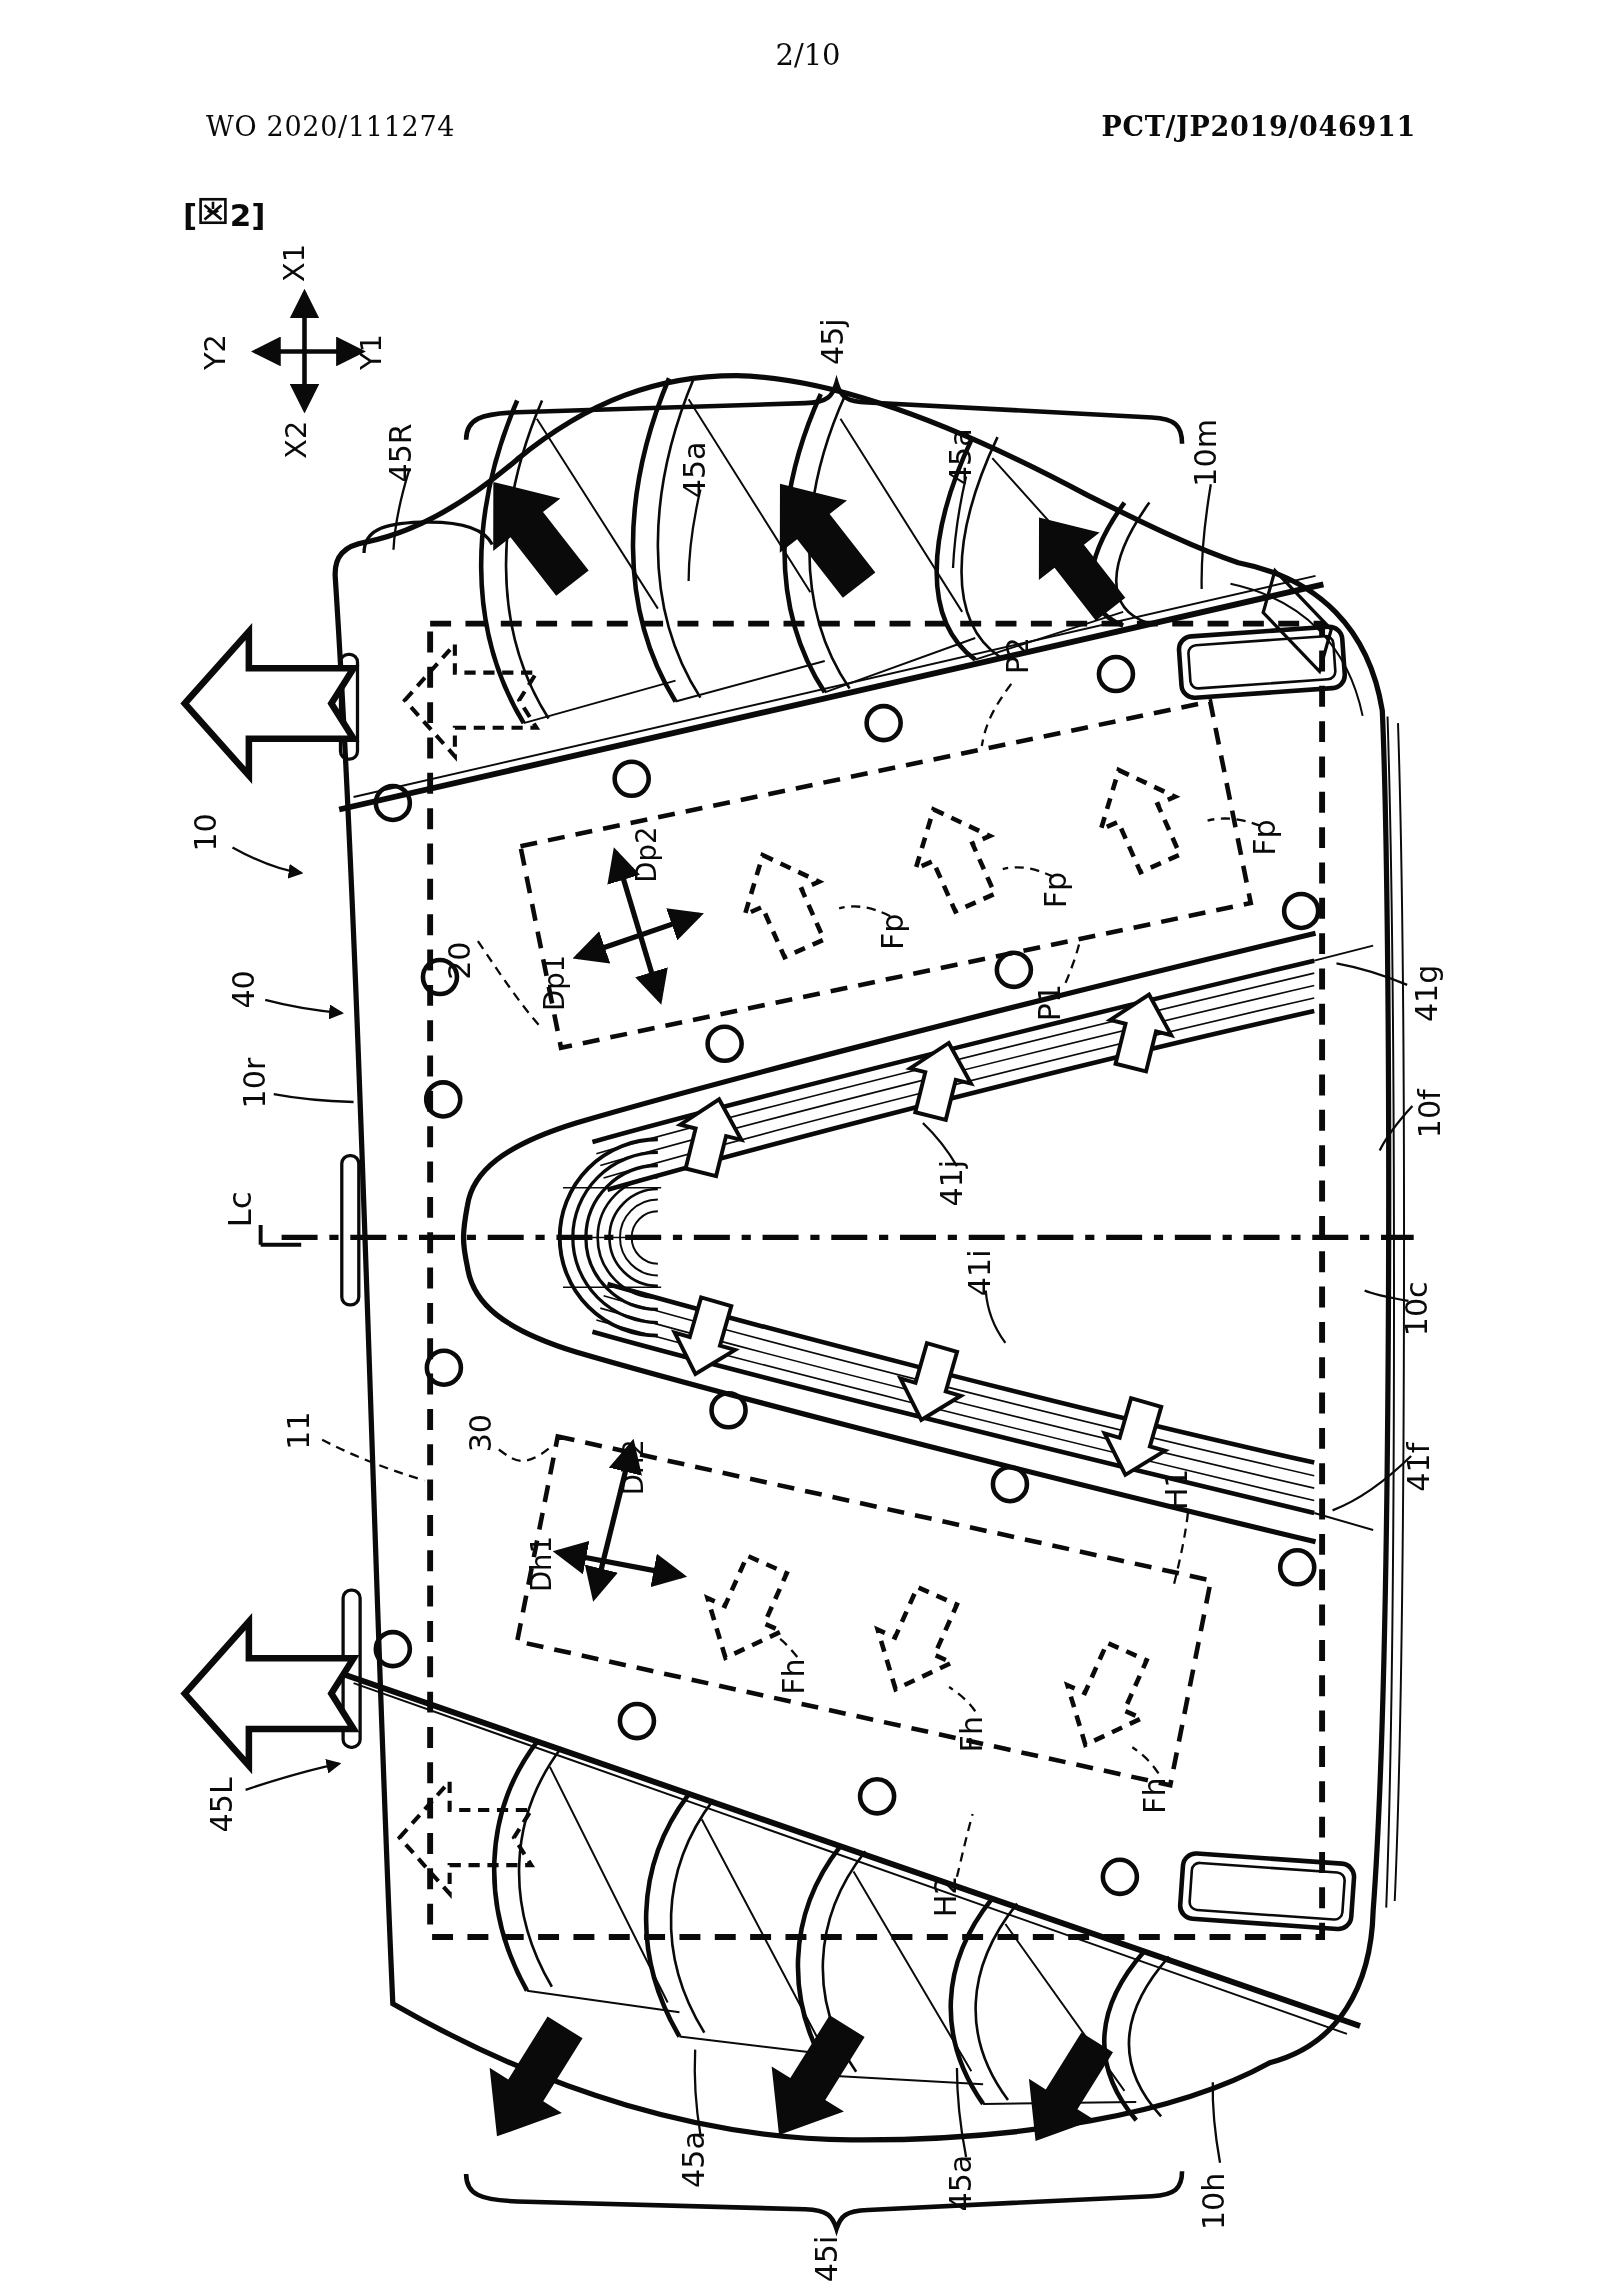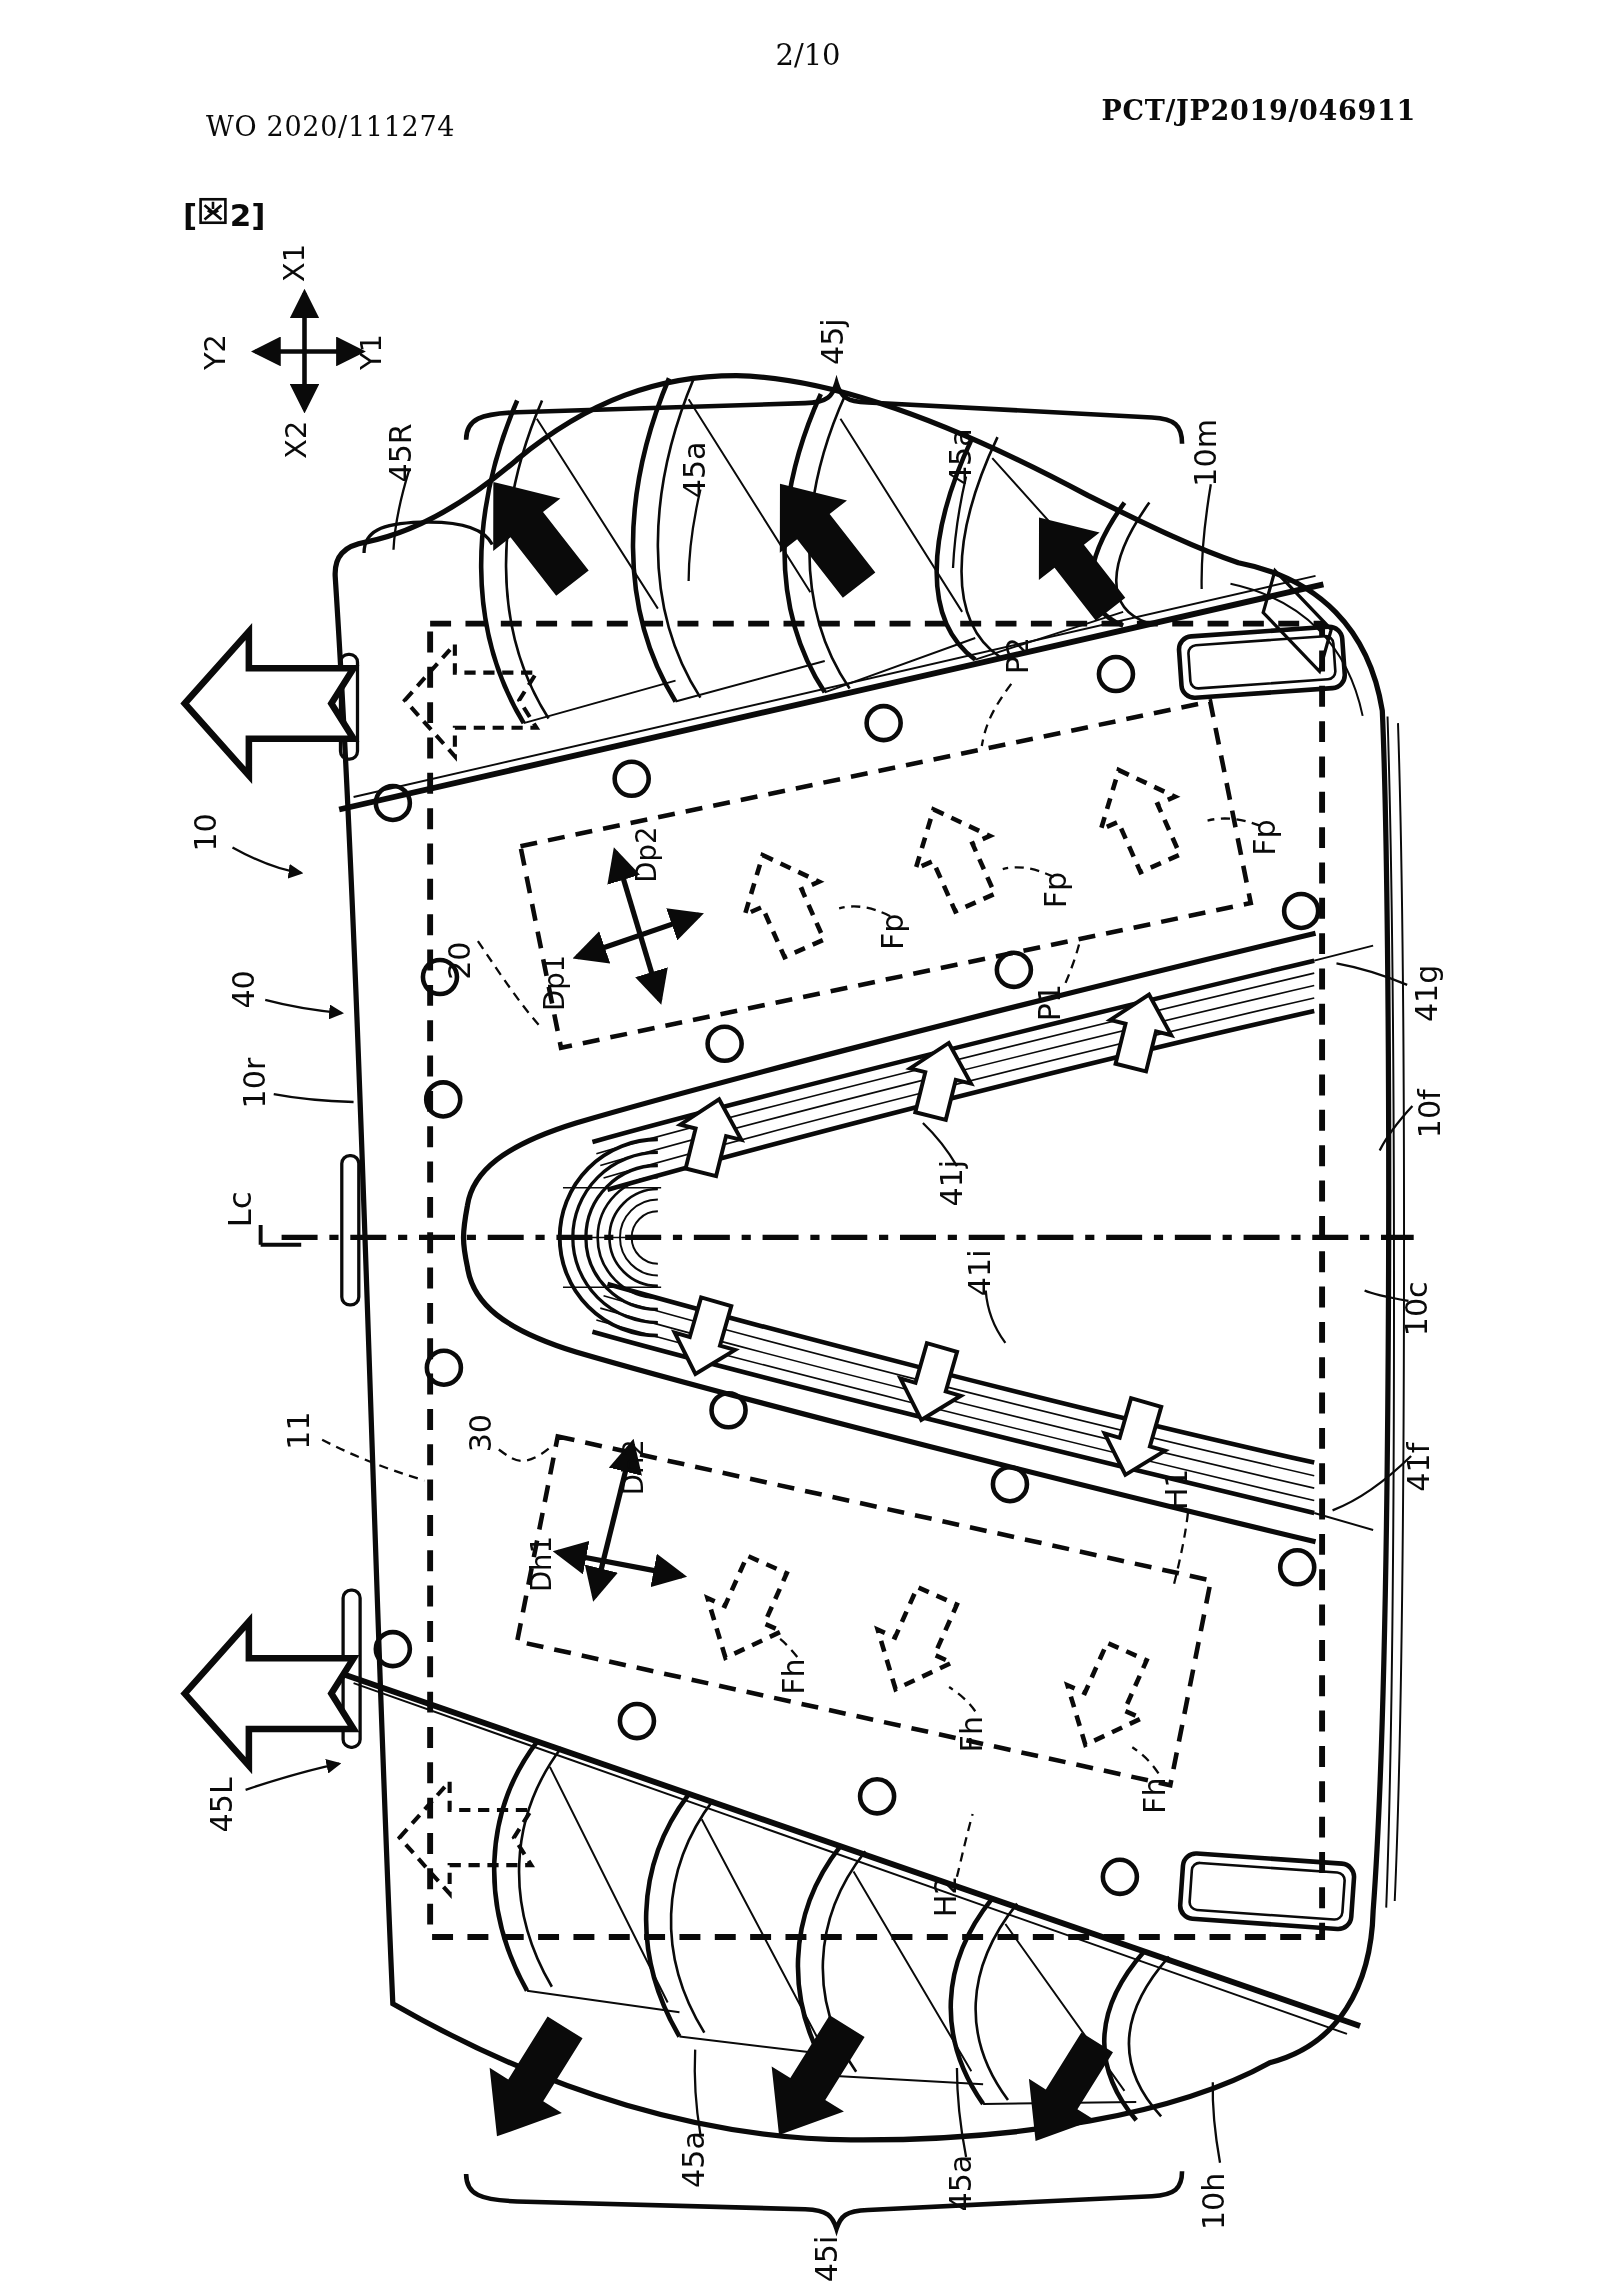--- a/index.html
+++ b/index.html
@@ -1,20 +1,20 @@
 <!DOCTYPE html>
 <html style="font-size:10.5px"><head>
 <meta charset="utf-8">
 <style>
   html,body{margin:0;padding:0;background:#fff;}
   body{width:1622px;height:2295px;position:relative;font-family:"DejaVu Sans",sans-serif;color:#0a0a0a;overflow:hidden;}
   .hdr{position:absolute;white-space:nowrap;}
   .page-num{top:38px;left:0;width:1616px;text-align:center;font-family:"DejaVu Serif",serif;font-size:29px;}
   .pub-left{top:111px;left:206px;font-family:"DejaVu Serif",serif;font-weight:normal;font-size:27px;letter-spacing:0.7px;}
-  .pub-right{top:95px;right:206px;font-family:"DejaVu Serif",serif;font-weight:bold;font-size:27px;letter-spacing:0.7px;}
+  .pub-right{top:111px;right:206px;font-family:"DejaVu Serif",serif;font-weight:bold;font-size:27px;letter-spacing:0.7px;}
   .fig-tag{top:196px;left:183px;font-size:31px;font-weight:bold;display:flex;align-items:center;gap:1.3px;}
   .sr{position:absolute;width:0.7px;height:0.7px;overflow:hidden;clip:rect(0 0 0 0);}
   svg text{font-family:"DejaVu Sans",sans-serif;fill:#0a0a0a;}
   .ref{font-size:46px;}
   .axis{font-size:44px;}
 </style>
 </head>
 <body>
 
 <div class="hdr page-num">2/10</div>

